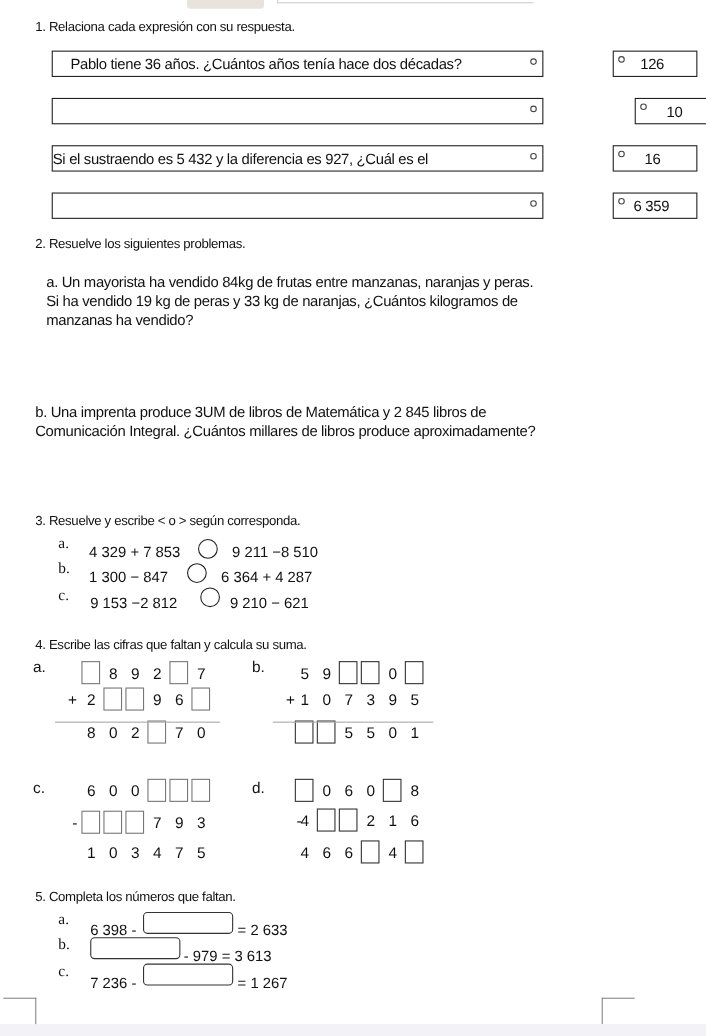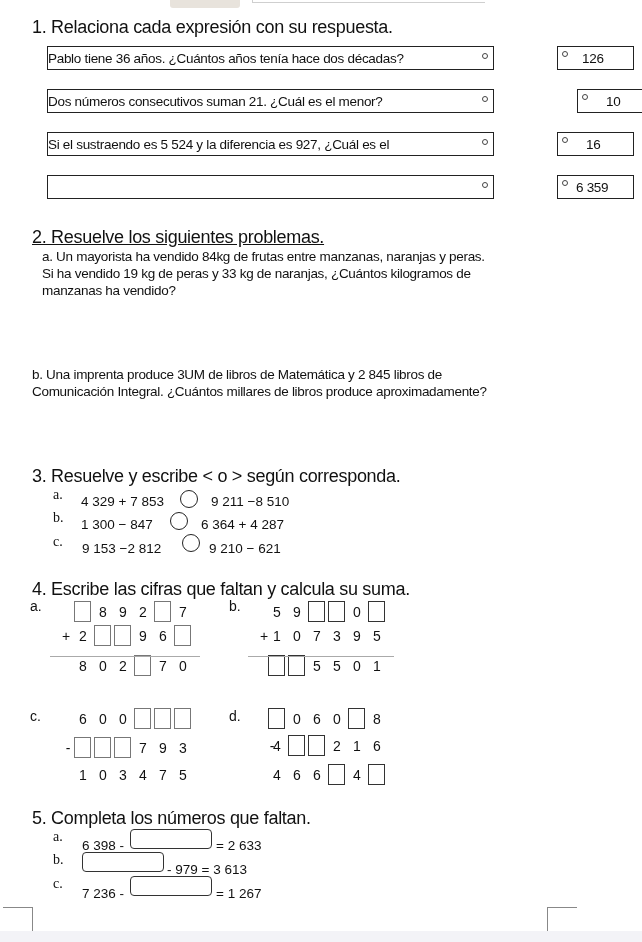--- a/index.html
+++ b/index.html
@@ -3,26 +3,26 @@
   <meta charset="utf-8">
   <style>
     html, body { margin: 0; padding: 0; }
     body {
       width: 642px; height: 942px; background: #ffffff; position: relative; overflow: hidden;
       font-family: "Liberation Sans", sans-serif; color: #111;
     }
     .abs { position: absolute; }
     .top-strip { left: 170px; top: 0; width: 70px; height: 8px; background: #e8e3dc; border-radius: 0 0 3px 3px; }
     .top-line { left: 252px; top: 0; width: 232px; height: 2px; border-bottom: 1px solid #cfcfcf; border-left: 1px solid #cfcfcf; }
-    .h { font-size: 18px; letter-spacing: -0.3px; }
+    .h { font-size: 12px; letter-spacing: -0.3px; }
     .match-box {
       border: 1px solid #222; height: 24px; box-sizing: border-box; font-size: 13.5px;
       display: flex; align-items: center; letter-spacing: -0.3px; white-space: nowrap;
     }
-    .match-left { left: 47px; width: 447px; padding-left: 0; }
+    .match-left { left: 47px; width: 447px; padding-left: 16px; }
     .match-left .dot { position: absolute; right: 5px; top: 6px; }
     .match-right { left: 557px; width: 77px; padding-left: 4px; }
     .dot { width: 6px; height: 6px; border: 1px solid #444; border-radius: 50%; display: inline-block; box-sizing: border-box; }
     .match-right .dot { margin-right: 14px; margin-top: -8px; }
     .p { font-size: 13.5px; letter-spacing: -0.3px; line-height: 17px; }
     .lbl { font-family: "Liberation Serif", serif; font-size: 14px; }
     .expr { font-size: 13.5px; text-align: right; }
     .circle { width: 18px; height: 18px; border: 1px solid #222; border-radius: 50%; box-sizing: border-box; }
     .cell { position: absolute; width: 20px; text-align: center; font-size: 14px; }
     .blank { position: absolute; width: 17px; height: 21px; border: 1px solid #777; box-sizing: border-box; background: #fff; }
@@ -44,46 +44,45 @@
 <div class="abs match-box match-left" style="top:46px;">
   <span>Pablo tiene 36 años. ¿Cuántos años tenía hace dos décadas?</span>
   <span class="dot"></span>
 </div>
 <div class="abs match-box match-right" style="top:46px;">
   <span class="dot"></span>
   <span>126</span>
 </div>
 
 <div class="abs match-box match-left" style="top:89px;">
-  <span>Dos números consecutivos suman 21. ¿Cuál es el menor?</span>
   <span class="dot"></span>
 </div>
 <div class="abs match-box match-right" style="top:89px;margin-left:20px;">
   <span class="dot"></span>
   <span style="margin-left:4px">10</span>
 </div>
 
 <div class="abs match-box match-left" style="top:132px; padding-left:0;">
-  <span>Si el sustraendo es 5 524 y la diferencia es 927, ¿Cuál es el</span>
+  <span>Si el sustraendo es 5 432 y la diferencia es 927, ¿Cuál es el</span>
   <span class="dot"></span>
 </div>
 <div class="abs match-box match-right" style="top:132px;">
   <span class="dot"></span>
   <span style="margin-left:4px">16</span>
 </div>
 
 <div class="abs match-box match-left" style="top:175px;">
   <span class="dot"></span>
 </div>
 <div class="abs match-box match-right" style="top:175px;">
   <span class="dot" style="margin-right:8px"></span>
   <span>6 359</span>
 </div>
 
-<div class="abs h" style="left:32px; top:227px;text-decoration:underline;">2. Resuelve los siguientes problemas.</div>
+<div class="abs h" style="left:32px; top:214px;">2. Resuelve los siguientes problemas.</div>
 <div class="abs p" style="left:42px; top:248px;">a. Un mayorista ha vendido 84kg de frutas entre manzanas, naranjas y peras.</div>
 <div class="abs p" style="left:42px; top:265px;">Si ha vendido 19 kg de peras y 33 kg de naranjas, ¿Cuántos kilogramos de</div>
 <div class="abs p" style="left:42px; top:282px;">manzanas ha vendido?</div>
 <div class="abs p" style="left:32px; top:366px;">b. Una imprenta produce 3UM de libros de Matemática y 2 845 libros de</div>
 <div class="abs p" style="left:32px; top:383px;">Comunicación Integral. ¿Cuántos millares de libros produce aproximadamente?</div>
 
 <div class="abs h" style="left:32px; top:466px;">3. Resuelve y escribe &lt; o &gt; según corresponda.</div>
 
 <div class="abs lbl" style="left:53px; top:487px;">a.</div>
 <div class="abs expr" style="left:81px; top:494px;">4 329 + 7 853</div>

